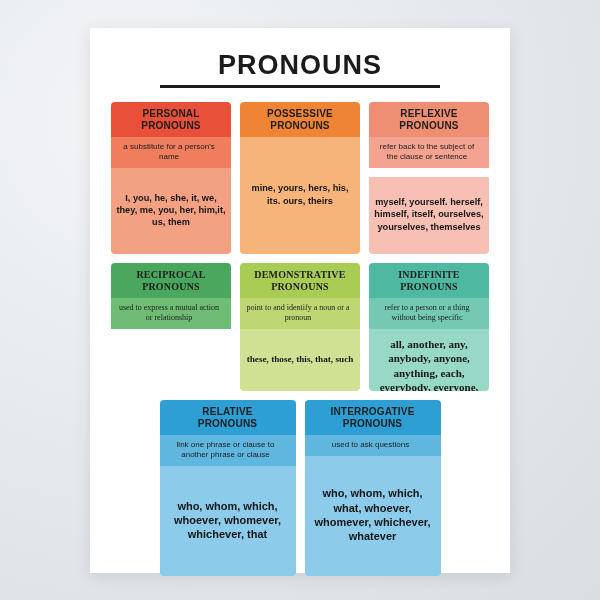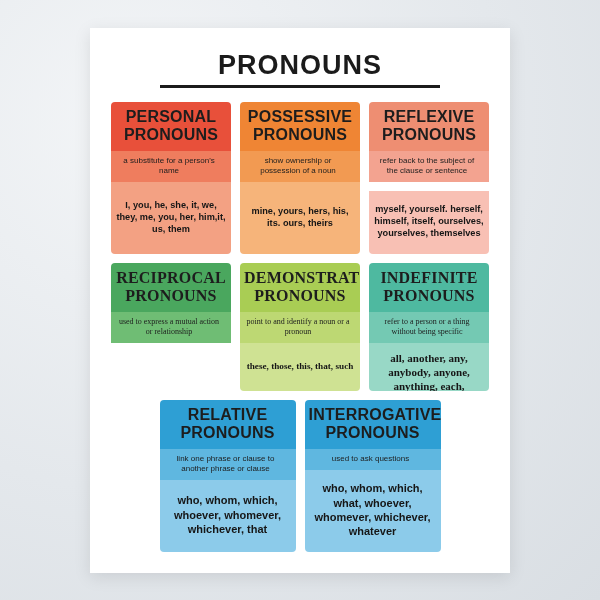--- a/index.html
+++ b/index.html
@@ -59,21 +59,21 @@
   .card {
     width: 120px;
     border-radius: 4px;
     overflow: hidden;
     display: flex;
     flex-direction: column;
   }
   .card-head {
     text-align: center;
     font-weight: bold;
-    font-size: 16px;
+    font-size: 10px;
     line-height: 1.15;
     padding: 6px 4px 6px 4px;
     color: #1d1d1d;
     letter-spacing: 0.2px;
   }
   .card-desc {
     text-align: center;
     font-size: 8px;
     line-height: 1.25;
     padding: 5px 10px 6px 6px;
@@ -90,21 +90,21 @@
     display: flex;
     align-items: center;
     justify-content: center;
   }
   .card-body.small {
     font-size: 11px;
     line-height: 1.3;
   }
   .row-1 .card { height: 152px; }
   .row-2 .card { height: 128px; font-family: Liberation Serif, serif; }
-  .row-3 .card { width: 136px; height: 152px; }
+  .row-3 .card { width: 136px; height: 176px; }
 </style>
 </head>
 <body>
 
 <div class="backdrop"></div>
 
 <div class="poster">
   <div class="poster-inner">
     <div class="title">PRONOUNS</div>
 
@@ -118,21 +118,20 @@
           </div>
           <div class="card-desc" style="background: rgb(239, 125, 94);">a substitute for a person's name</div>
           <div class="card-body" style="background: rgb(243, 161, 131);">I, you, he, she, it, we, they, me, you, her, him,it, us, them</div>
         </div>
 
         <div class="card">
           <div class="card-head" style="background: rgb(239, 133, 52);">
             <span>POSSESSIVE</span><br>
             <span>PRONOUNS</span>
           </div>
-          <div class="card-desc" style="background: rgb(242, 154, 82);">show ownership or possession of a noun</div>
           <div class="card-body" style="background: rgb(246, 180, 122);">mine, yours, hers, his, its. ours, theirs</div>
         </div>
 
         <div class="card">
           <div class="card-head" style="background: rgb(238, 142, 114);">
             <span>REFLEXIVE</span><br>
             <span>PRONOUNS</span>
           </div>
           <div class="card-desc" style="background: rgb(243, 163, 144);">refer back to the subject of the clause or sentence</div>
           <div class="card-body" style="background: rgb(248, 192, 180); margin-top: 9px;">myself, yourself. herself, himself, itself, ourselves, yourselves, themselves</div>

